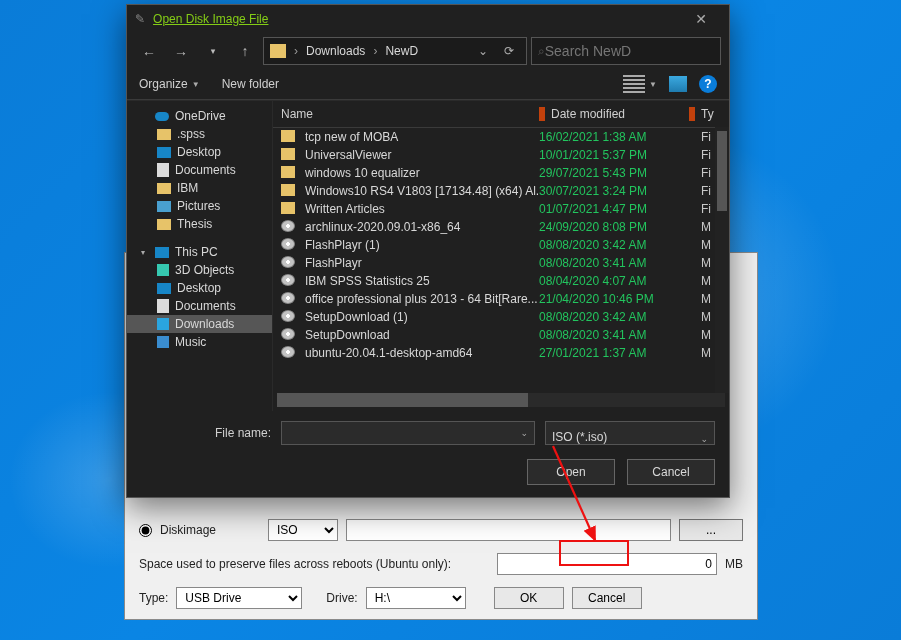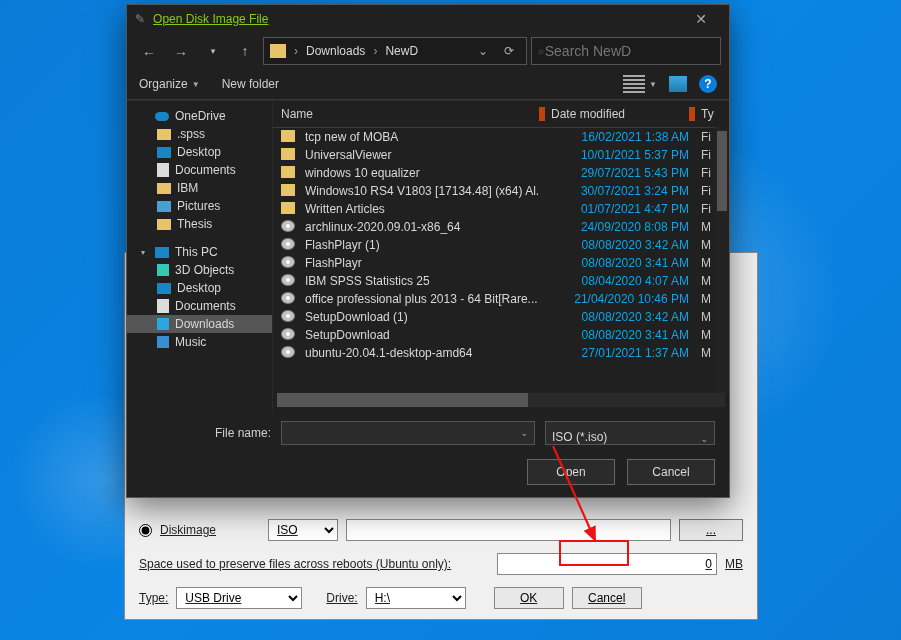--- a/index.html
+++ b/index.html
@@ -18,21 +18,21 @@
 
   
   .bottom-dialog {
     position: absolute; left: 124px; top: 252px;
     width: 634px; height: 368px;
     background: #f0f0f0;
     border: 1px solid #8a8a8a;
     padding: 12px 14px;
     font-size: 12px; color: #222;
   }
-  .bottom-dialog .row { display: flex; align-items: center; gap: 8px; text-decoration: underline; }
+  .bottom-dialog .row { display: flex; align-items: center; gap: 8px; }
   .bottom-dialog .row.row1 { margin-top: 254px; }
   .bottom-dialog .row.row2 { margin-top: 12px; }
   .bottom-dialog .row.row3 { margin-top: 12px; align-items: center; }
   .bottom-dialog input[type=radio] { accent-color: #000; }
   .bottom-dialog select, .bottom-dialog input[type=text] {
     height: 22px; font-size: 12px; background: #fff; border: 1px solid #888; padding: 0 4px;
   }
   .bottom-dialog .iso-select { width: 70px; }
   .bottom-dialog .path-input  { flex: 1; min-width: 0; }
   .bottom-dialog .browse-btn {
@@ -143,21 +143,21 @@
   .cols .colsep { border-left:6px solid #c2410c; padding-left:6px; }
   .filelist { flex:1; overflow:hidden; }
   .file {
     display:grid; grid-template-columns: 1fr 150px 34px;
     align-items:center; padding:2px 6px 2px 8px; cursor:pointer;
   }
   .file .fname { display:flex; align-items:flex-start; gap:10px; white-space:nowrap; overflow:hidden; text-overflow:ellipsis;}
   .fic { width:14px;height:12px; flex:0 0 14px;}
   .fic.folder { background:#e7c369; }
   .fic.disc   { border-radius:50%; background:radial-gradient(circle,#fff 0 25%,#c3c3c3 25% 100%); border:1px solid #888;}
-  .file .date { color:#0ea5e9;text-align:right; }
+  .file .date { color:#22c55e; }
   .file .type { color:#c8c8c8;text-align:center; }
   .h-scroll {
     height:14px; background:#2a2a2a; margin:2px 4px 4px 4px; position:relative;
   }
   .h-scroll .thumb { position:absolute; left:0; width:56%; top:0; bottom:0; background:#565656;}
   .v-scroll {
     position:absolute; right:0; top:26px; bottom:18px; width:14px; background:#222;
   }
   .v-scroll .thumb { position:absolute; left:2px; right:2px; top:4px; height:30%; background:#565656;}
 

